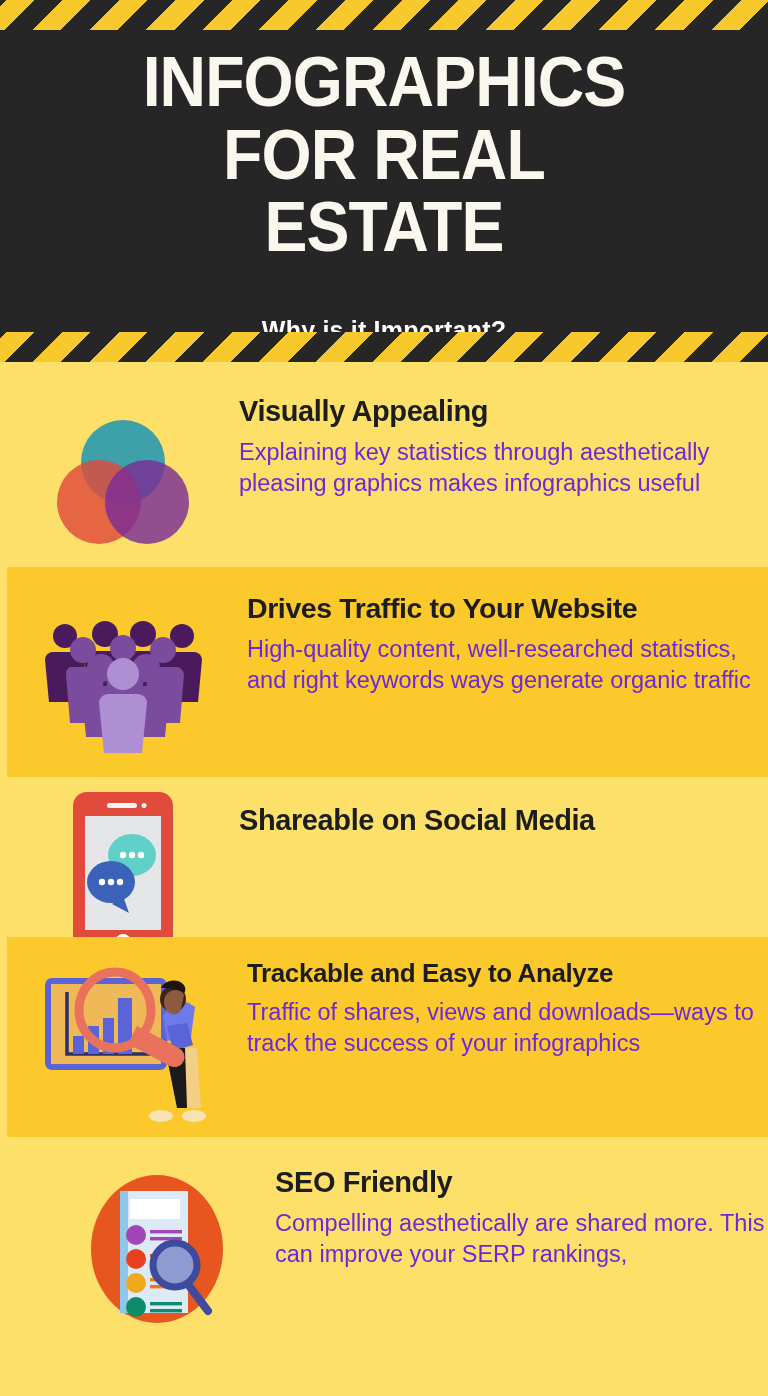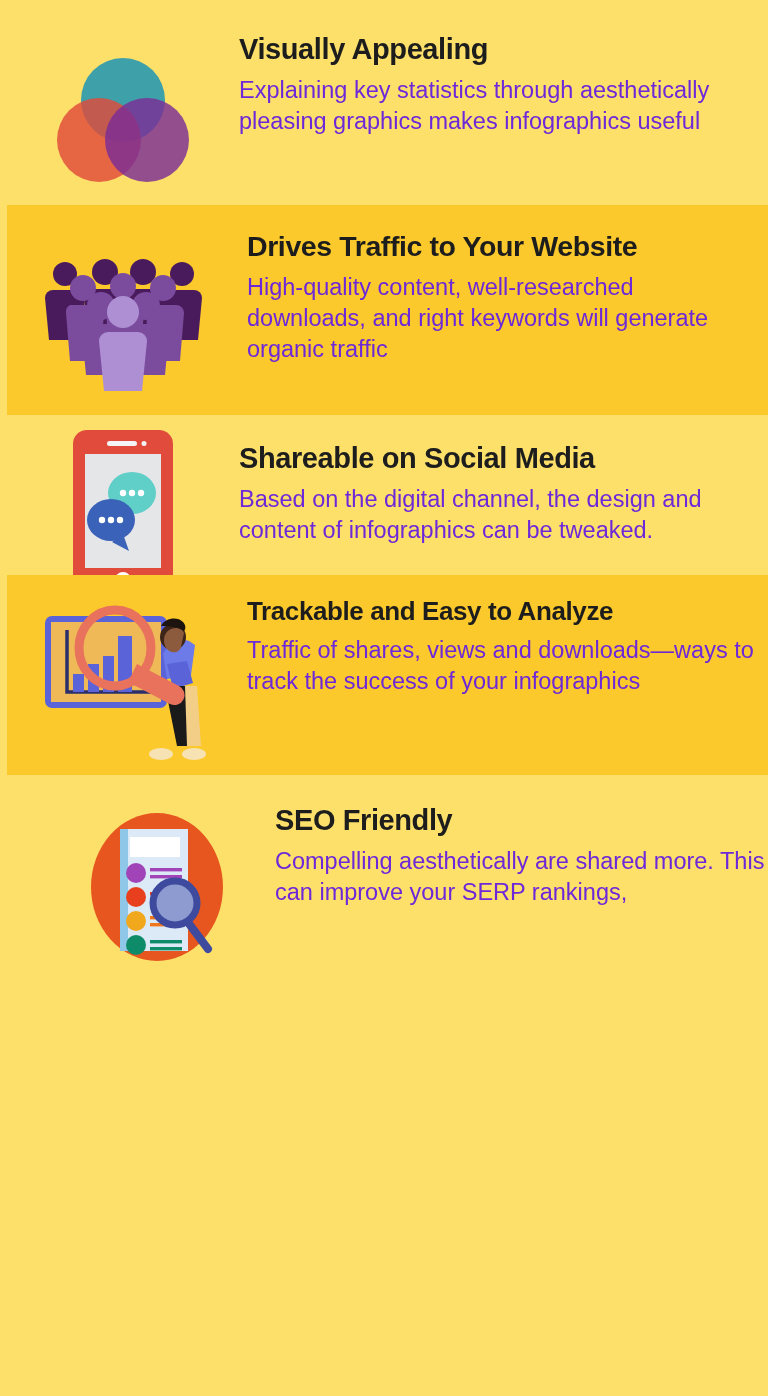--- a/index.html
+++ b/index.html
@@ -130,20 +130,33 @@
   .r4 .row-title { font-size: 26px; }
   .r2 .row-title { font-size: 28.5px; }
 
   svg { display: block; }
 </style>
 </head>
 <body>
 
 <div id="page">
 
+  <div class="header">
+    <div class="stripe-band stripe-top"></div>
+
+    <div class="title-block">
+      <span class="title-line l1">INFOGRAPHICS</span>
+      <span class="title-line l2">FOR REAL</span>
+      <span class="title-line l3">ESTATE</span>
+    </div>
+
+    <div class="subtitle">Why is it Important?</div>
+
+    <div class="stripe-band stripe-bottom"></div>
+  </div>
 
   <div class="rows">
 
     <div class="row light r1">
       <div class="icon-cell">
         <span>
           <svg width="136" height="136" viewBox="0 0 136 136">
             <circle cx="68" cy="46" r="42" fill="#2E9AAF" opacity="0.92"></circle>
             <circle cx="44" cy="86" r="42" fill="#E04B3C" opacity="0.82"></circle>
             <circle cx="92" cy="86" r="42" fill="#7B2D96" opacity="0.82"></circle>
@@ -184,21 +197,21 @@
             </g>
             <g fill="#AE8FD4">
               <circle cx="80" cy="62" r="16"></circle>
               <path d="M65 82h30a9 9 0 0 1 9 9l-5 50H61l-5-50a9 9 0 0 1 9-9z"></path>
             </g>
           </svg>
         </span>
       </div>
       <div class="text-cell">
         <h2 class="row-title">Drives Traffic to Your Website</h2>
-        <p class="row-desc">High-quality content, well-researched downloads, and right keywords will generate organic traffic</p>
+        <p class="row-desc">High-quality content, well-researched statistics, and right keywords ways generate organic traffic</p>
       </div>
     </div>
 
     <div class="row light r3">
       <div class="icon-cell">
         <span>
           <svg width="104" height="166" viewBox="0 0 104 166">
             <rect x="2" y="2" width="100" height="162" rx="14" fill="#E04B3C"></rect>
             <rect x="14" y="26" width="76" height="114" fill="#E4E6E8"></rect>
             <rect x="36" y="13" width="30" height="5" rx="2.5" fill="#F4F5F6"></rect>
@@ -216,21 +229,20 @@
               <path d="M52 106l6 17-17-9z" fill="#3A62B8"></path>
               <circle cx="31" cy="92" r="3.2" fill="#FFFFFF"></circle>
               <circle cx="40" cy="92" r="3.2" fill="#FFFFFF"></circle>
               <circle cx="49" cy="92" r="3.2" fill="#FFFFFF"></circle>
             </g>
           </svg>
         </span>
       </div>
       <div class="text-cell">
         <h2 class="row-title">Shareable on Social Media</h2>
-        <p class="row-desc">Based on the digital channel, the design and content of infographics can be tweaked.</p>
       </div>
     </div>
 
     <div class="row dark r4">
       <div class="icon-cell">
         <span>
           <svg width="172" height="172" viewBox="0 0 172 172">
 
             <rect x="8" y="14" width="122" height="92" rx="7" fill="#5A63D8"></rect>
             <rect x="14" y="20" width="110" height="80" fill="#F0B957"></rect>

